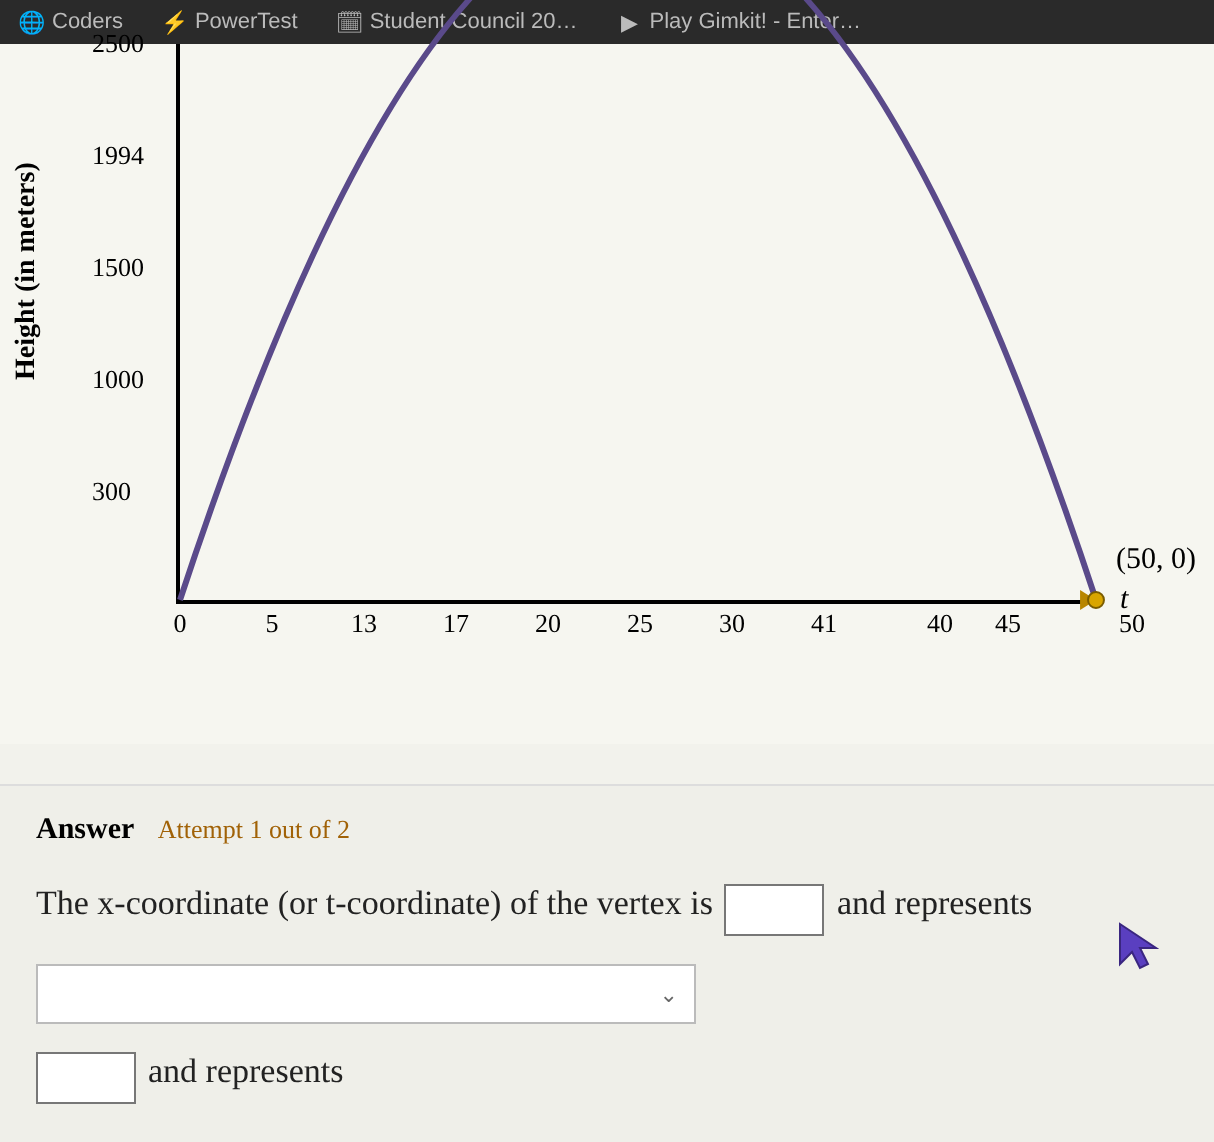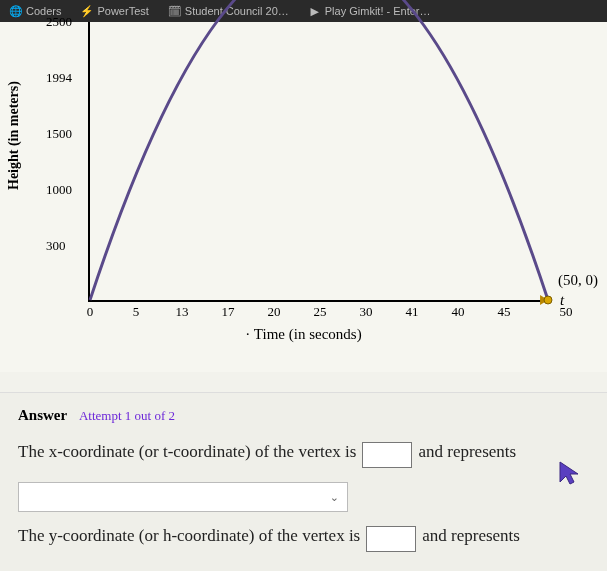--- a/index.html
+++ b/index.html
@@ -89,21 +89,21 @@
   .answer-section {
     position: absolute;
     top: 370px;
     left: 0; right: 0;
     padding: 14px 18px;
     background: #efefe9;
     border-top: 1px solid #ddd;
   }
   .answer-head { font-size: 15px; margin-bottom: 18px; }
   .answer-head b { font-weight: bold; margin-right: 8px; color:#000000;}
-  .attempt { color:#6d28d9; font-size:13px; }
+  .attempt { color:#a16207; font-size:13px; }
   .line { font-size: 17px; color:#222; margin: 14px 0; display:flex; align-items:flex-start; gap:6px; flex-wrap:nowrap; }
   .blank {
     display:inline-block;
     width: 50px;
     height: 26px;
     border: 1px solid #777;
     background: #fff;
     vertical-align: middle;
   }
   .dropdown {
@@ -156,56 +156,54 @@
       <div class="ytick" style="top:0px">2500</div>
 
       <div class="xtick" style="left:0px">0</div>
       <div class="xtick" style="left:46px">5</div>
       <div class="xtick" style="left:92px">13</div>
       <div class="xtick" style="left:138px">17</div>
       <div class="xtick" style="left:184px">20</div>
       <div class="xtick" style="left:230px">25</div>
       <div class="xtick" style="left:276px">30</div>
       <div class="xtick" style="left:322px">41</div>
-      <div class="xtick" style="left:368px">40</div>
+      <div class="xtick" style="left:380px">40</div>
       <div class="xtick" style="left:414px">45</div>
       <div class="xtick" style="left:476px">50</div>
 
       <svg class="curve" viewBox="0 0 460 280" preserveAspectRatio="none">
         <path d="M 0 280 Q 230 -420 460 280" fill="none" stroke="#5a4a8a" stroke-width="3"></path>
 
         <polygon points="460,280 452,275 452,285" fill="#b88600"></polygon>
         <circle cx="460" cy="280" r="4" fill="#d9a500" stroke="#7a5c00" stroke-width="1"></circle>
       </svg>
 
       <div class="annot" style="left:468px; top:250px;">(50, 0)</div>
       <div class="annot" style="left:470px; top:270px; font-style:italic;">t</div>
     </div>
 
-    <div class="x-label">· <span>Time (in seconds)</span></div>
   </div>
 
   <div class="answer-section">
     <div class="answer-head">
       <b>Answer</b>
       <span class="attempt">Attempt 1 out of 2</span>
     </div>
 
     <div class="line">
       <span>The x-coordinate (or t-coordinate) of the vertex is</span>
       <input class="blank" style="">
       <span>and represents</span>
     </div>
 
     <div class="dropdown">
       <span class="chev">⌄</span>
     </div>
 
     <div class="line">
-      <span>The y-coordinate (or h-coordinate) of the vertex is</span>
       <input class="blank" style="">
       <span>and represents</span>
     </div>
   </div>
 
   <svg style="position:absolute; left:558px; top:438px; width:22px; height:26px; pointer-events:none;">
     <path d="M 2 2 L 2 22 L 8 16 L 12 24 L 16 22 L 12 14 L 20 14 Z" fill="#5a3fc0" stroke="#3a2680" stroke-width="1"></path>
   </svg>
 
 </div>

